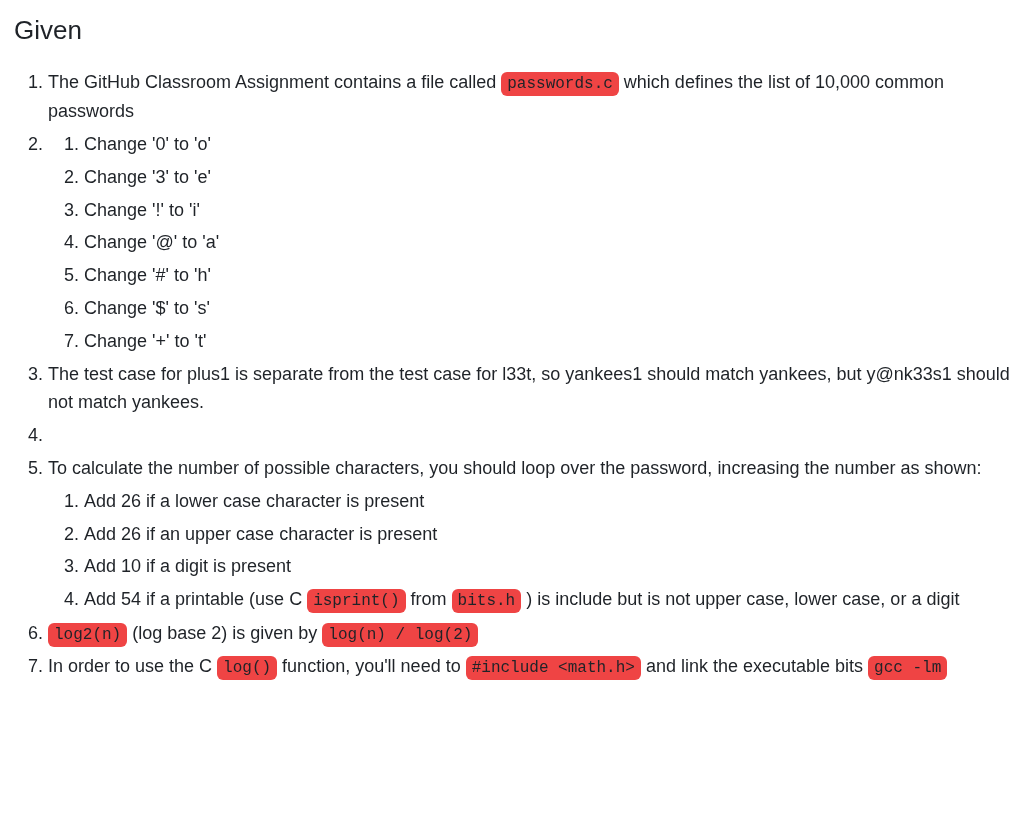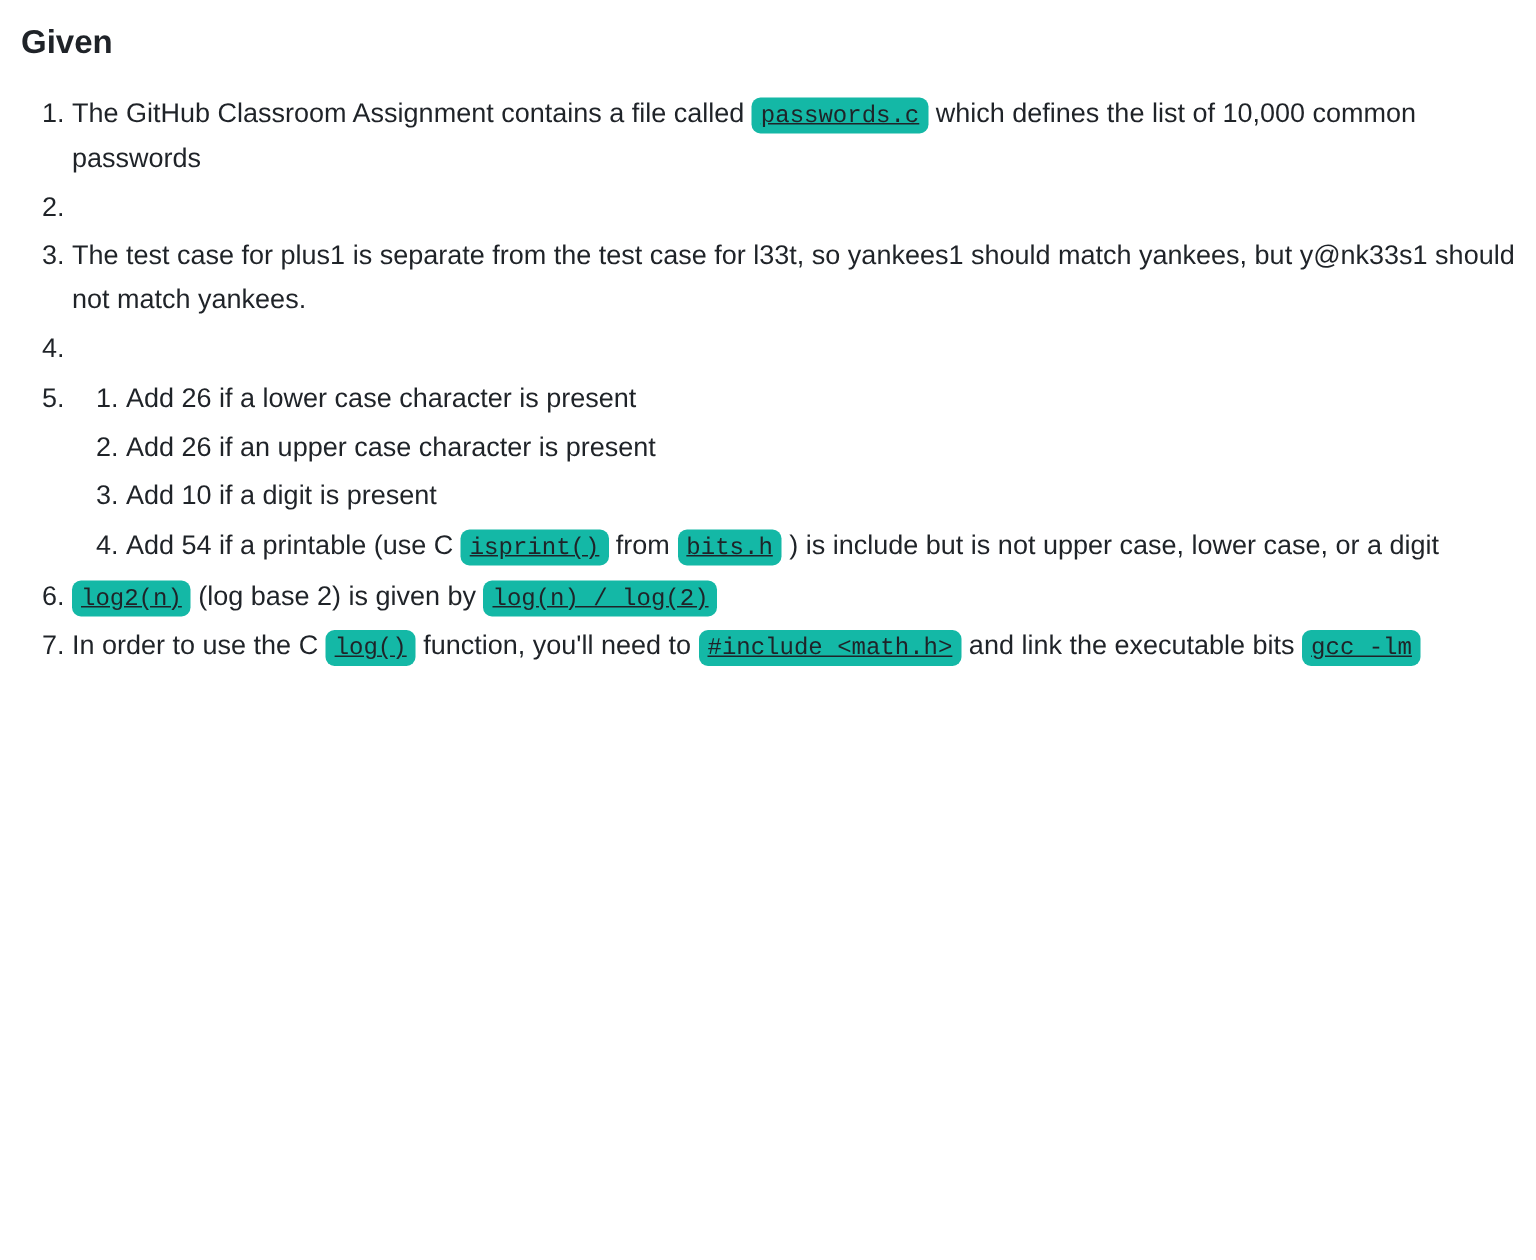--- a/index.html
+++ b/index.html
@@ -9,62 +9,71 @@
       font-family: -apple-system, BlinkMacSystemFont, "Segoe UI", Helvetica, Arial, sans-serif;
       font-size: 18px;
       line-height: 1.6;
       color: #1f2328;
       background: #ffffff;
       margin: 0;
       padding: 10px 14px;
       width: 1024px;
     }
     h2 {
-      font-size: 22px;
-      font-weight: 700;
+      font-size: 26px;
+      font-weight: 400;
       margin: 0 0 16px 0;
       padding-bottom: 0;
     }
     ol {
       padding-left: 34px;
       margin: 0;
     }
     ol ol {
       padding-left: 36px;
       margin: 2px 0;
     }
     li {
       margin: 4px 0;
     }
     code {
       font-family: ui-monospace, SFMono-Regular, "SF Mono", Menlo, Consolas, "Liberation Mono", monospace;
       font-size: 16px;
-      background-color: #14b8a6;
+      background-color: #ef4444;
       padding: 3px 6px;
       border-radius: 6px;
       white-space: nowrap;
-      text-decoration: underline;
     }
   </style>
 </head>
 <body>
 
 <h2>Given</h2>
 
 <ol>
   <li>
     <span>The GitHub Classroom Assignment contains a file called </span><code>passwords.c</code><span> which defines the list of 10,000 common passwords</span>
   </li>
   <li>
+    <ol>
+      <li>Change '0' to 'o'</li>
+      <li>Change '3' to 'e'</li>
+      <li>Change '!' to 'i'</li>
+      <li>Change '@' to 'a'</li>
+      <li>Change '#' to 'h'</li>
+      <li>Change '$' to 's'</li>
+      <li>Change '+' to 't'</li>
+    </ol>
   </li>
   <li>The test case for plus1 is separate from the test case for l33t, so yankees1 should match yankees, but y@nk33s1 should not match yankees.</li>
   <li>
     <br>
   </li>
   <li>
+    <span>To calculate the number of possible characters, you should loop over the password, increasing the number as shown:</span>
     <ol>
       <li>Add 26 if a lower case character is present</li>
       <li>Add 26 if an upper case character is present</li>
       <li>Add 10 if a digit is present</li>
       <li>
         <span>Add 54 if a printable (use C </span><code>isprint()</code><span> from </span><code>bits.h</code><span> ) is include but is not upper case, lower case, or a digit</span>
       </li>
     </ol>
   </li>
   <li>

